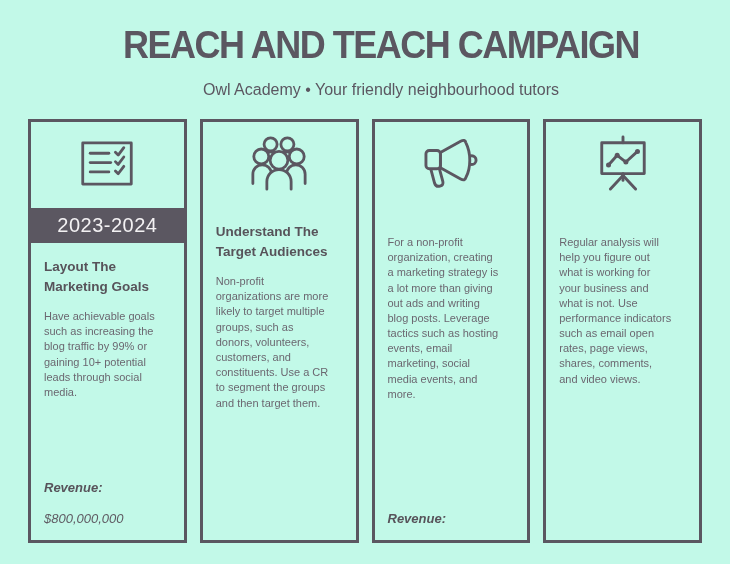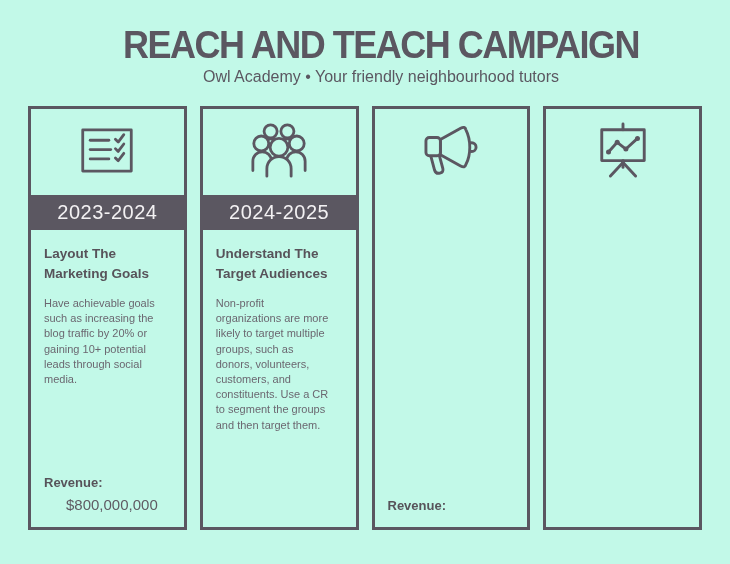--- a/index.html
+++ b/index.html
@@ -12,21 +12,21 @@
   .header { text-align: center; padding-top: 24px; padding-left: 32px; }
   .title {
     margin: 0;
     font-size: 36px;
     font-weight: bold;
     letter-spacing: -1.5px;
     color: #5b5761;
     transform: scaleY(1.06);
   }
   .subtitle {
-    margin-top: 2px;
+    margin-top: 15px;
     font-size: 16px;
     color: #5b5761;
   }
   .cards {
     display: flex;
     gap: 13px;
     padding: 0 28px;
     margin-top: 20px;
   }
   .card {
@@ -68,23 +68,23 @@
     color: #57535a;
     line-height: 1.45;
   }
   .card-text {
     font-size: 11px;
     color: #6b6770;
     line-height: 1.38;
     margin-top: 13px;
     white-space: pre-line;
   }
-  .revenue { margin-top: auto; color: #57535a; }
+  .revenue { margin-top: auto; color: #57535a; font-style: italic; }
   .revenue-label { font-size: 13px; font-weight: bold; }
-  .revenue-value { font-size: 15px; margin-top: 6px; color: #5f5b63; text-align: right; }
+  .revenue-value { font-size: 13px; margin-top: 16px; color: #5f5b63; }
   .icon-svg { stroke: #5b5761; fill: none; stroke-width: 3; stroke-linecap: round; stroke-linejoin: round; }
   .occl { fill: #c2f9e8; }
 </style>
 </head>
 <body>
 
 <div class="header">
   <h1 class="title">REACH AND TEACH CAMPAIGN</h1>
   <div class="subtitle">Owl Academy  •  Your friendly neighbourhood tutors</div>
 </div>
@@ -101,21 +101,21 @@
           <line x1="12" y1="34" x2="32" y2="34"></line>
           <polyline points="39,13 42,16 48,8"></polyline>
           <polyline points="39,23 42,26 48,18"></polyline>
           <polyline points="39,33 42,36 48,28"></polyline>
         </svg>
       </span>
     </div>
     <div class="year-band">2023-2024</div>
     <div class="card-body">
       <div class="card-heading">Layout The Marketing Goals</div>
-      <div class="card-text">Have achievable goals such as increasing the blog traffic by 20% or gaining 10+ potential leads through social media.</div>
+      <div class="card-text">Have achievable goals such as increasing the blog traffic by 99% or gaining 10+ potential leads through social media.</div>
       <div class="revenue">
         <div class="revenue-label">Revenue:</div>
         <div class="revenue-value">$800,000,000</div>
       </div>
     </div>
   </div>
 
   <div class="card">
     <div class="icon-area">
       <span>
@@ -129,21 +129,20 @@
           <circle class="occl" cx="11" cy="24" r="8"></circle>
           <path class="occl" d="M 2 53 L 2 43 A 10 10 0 0 1 22 43 L 22 53"></path>
           <circle class="occl" cx="49" cy="24" r="8"></circle>
           <path class="occl" d="M 38 53 L 38 43 A 10 10 0 0 1 58 43 L 58 53"></path>
 
           <circle class="occl" cx="30" cy="28" r="9.5"></circle>
           <path class="occl" d="M 17 59 L 17 51 A 13 13 0 0 1 43 51 L 43 59"></path>
         </svg>
       </span>
     </div>
-    <div class="year-band">2024-2025</div>
     <div class="card-body">
       <div class="card-heading">Understand The Target Audiences</div>
       <div class="card-text">Non-profit organizations are more likely to target multiple groups, such as donors, volunteers, customers, and constituents. Use a CR
 to segment the groups and then target them.</div>
       <div class="revenue">
         <div class="revenue-label"></div>
         <div class="revenue-value"></div>
       </div>
     </div>
   </div>
@@ -153,20 +152,21 @@
       <span>
         <svg class="icon-svg" width="58" height="53" viewBox="0 0 60 55">
           <circle cx="51.5" cy="24" r="4.5"></circle>
           <path class="occl" d="M 19 16 L 40 4.5 Q 44.5 2 45.5 6 Q 49.5 14 49.5 24 Q 49.5 34 45.5 42 Q 44.5 46 40 43.5 L 19 32 Z"></path>
           <path class="occl" d="M 9 33 L 13 48 Q 14.2 52 18.5 51 Q 22.5 50 21.5 46 L 18 33"></path>
           <rect class="occl" x="4" y="14" width="15" height="19" rx="3.5"></rect>
         </svg>
       </span>
     </div>
     <div class="card-body">
+      <div class="card-text">For a non-profit organization, creating a marketing strategy is a lot more than giving out ads and writing blog posts. Leverage tactics such as hosting events, email marketing, social media events, and more.</div>
       <div class="revenue">
         <div class="revenue-label">Revenue:</div>
       </div>
     </div>
   </div>
 
   <div class="card">
     <div class="icon-area">
       <span>
         <svg class="icon-svg" width="58" height="56" viewBox="0 0 60 58">
@@ -177,20 +177,21 @@
           <circle cx="24" cy="21" r="2.6" fill="#5b5761" stroke="none"></circle>
           <circle cx="33" cy="28" r="2.6" fill="#5b5761" stroke="none"></circle>
           <circle cx="45" cy="17" r="2.6" fill="#5b5761" stroke="none"></circle>
           <line x1="30" y1="40" x2="30" y2="47"></line>
           <line x1="30" y1="42" x2="17" y2="56"></line>
           <line x1="30" y1="42" x2="43" y2="56"></line>
         </svg>
       </span>
     </div>
     <div class="card-body">
+      <div class="card-text">Regular analysis will help you figure out what is working for your business and what is not. Use performance indicators such as email open rates, page views, shares, comments, and video views.</div>
       <div class="revenue">
         <div class="revenue-label"></div>
         <div class="revenue-value"></div>
       </div>
     </div>
   </div>
 
 </div>
 
 </body></html>

